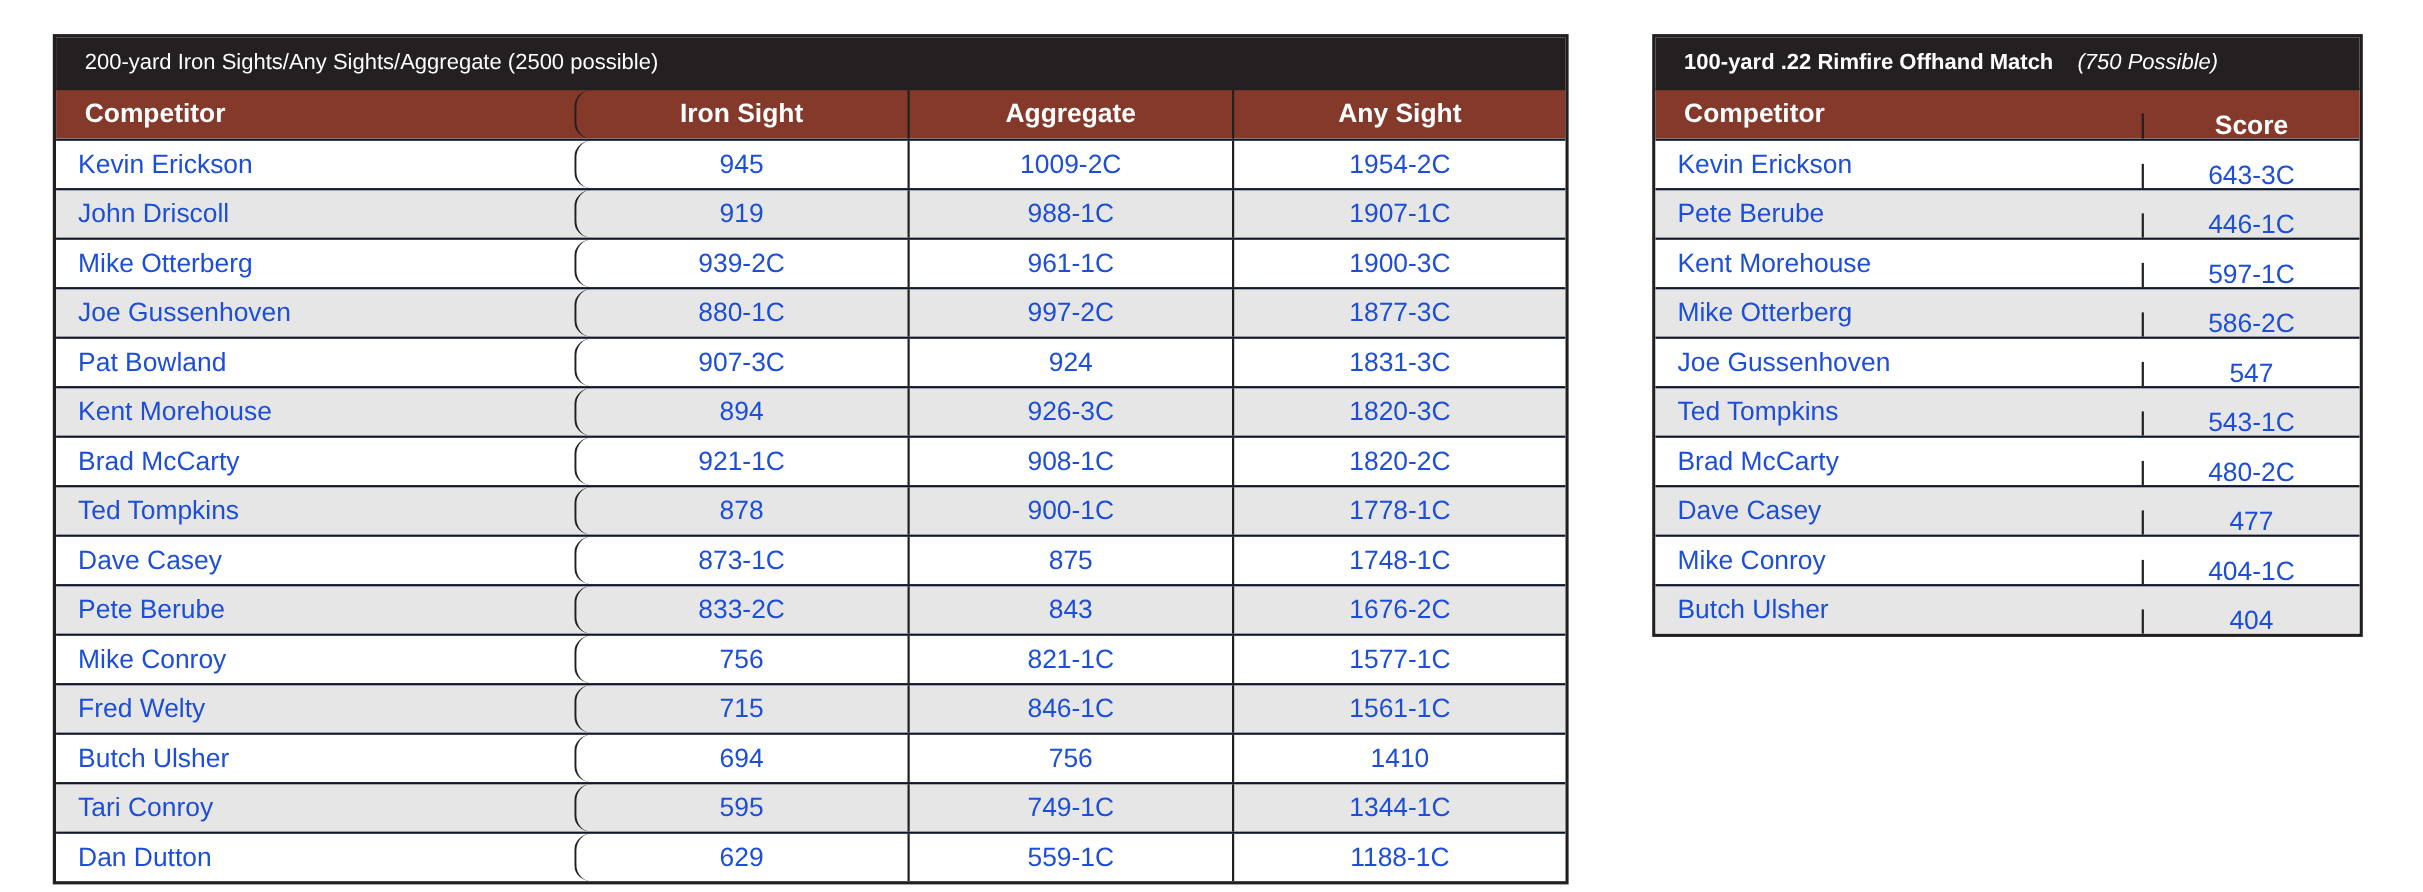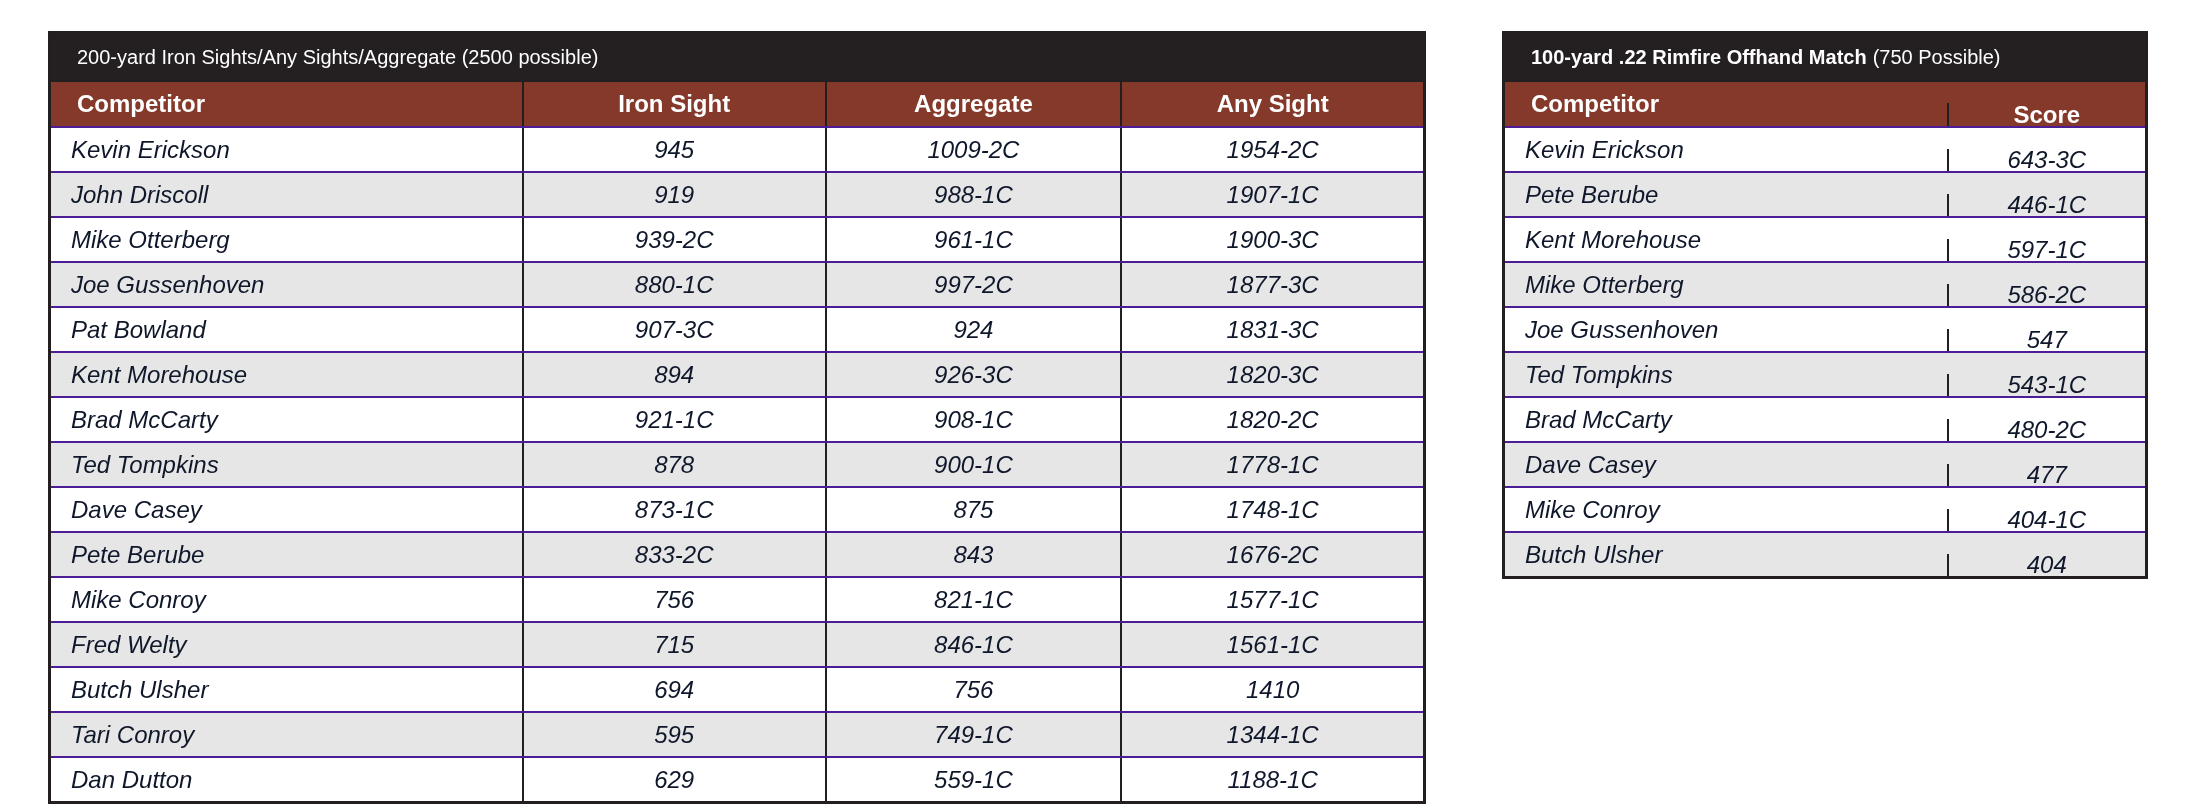--- a/index.html
+++ b/index.html
@@ -29,21 +29,21 @@
     color: #ffffff;
     height: 46px;
     display: flex;
     align-items: center;
     padding: 0 26px;
     font-size: 20px;
     white-space: nowrap;
     overflow: hidden;
   }
   .t100 .title-main { font-weight: 700; }
-  .title-suffix { margin-left: 6px; }
+  .title-suffix { font-style: italic; margin-left: 22px; }
   .title-suffix:empty { margin-left: 0; }
 
   .header-row {
     display: flex;
     background: #84392a;
     border-top: 2px solid #231f20;
     height: 44px;
     color: #ffffff;
     font-weight: 700;
   }
@@ -59,30 +59,29 @@
   .cell + .cell { border-left: 2px solid #231f20; }
   .cell.name {
     justify-content: flex-start;
     padding-left: 20px;
   }
   .header-row .cell.name { padding-left: 26px; }
 
   .tr {
     display: flex;
     height: 43px;
-    border-top: 2px solid #4c1d95;
-    background: #ffffff;
-    color: #0f172a;
-    font-style: italic;
+    border-top: 2px solid #0f172a;
+    background: #ffffff;
+    color: #1d4ed8;
   }
   .tr.alt { background: #e6e6e7; }
 
   
   .t200 .cell:nth-child(1) { width: 34.32%; }
-  .t200 .cell:nth-child(2) { width: 22.06%; }
+  .t200 .cell:nth-child(2) { width: 22.06%; border-radius: 15px; }
   .t200 .cell:nth-child(3) { width: 21.56%; }
   .t200 .cell:nth-child(4) { width: 22.06%; }
   .t100 .cell:nth-child(1) { width: 69%; }
   .t100 .cell:nth-child(2) { width: 31%; margin-top: 21px; }
 </style>
 </head>
 <body>
 
 <div class="canvas">
 

